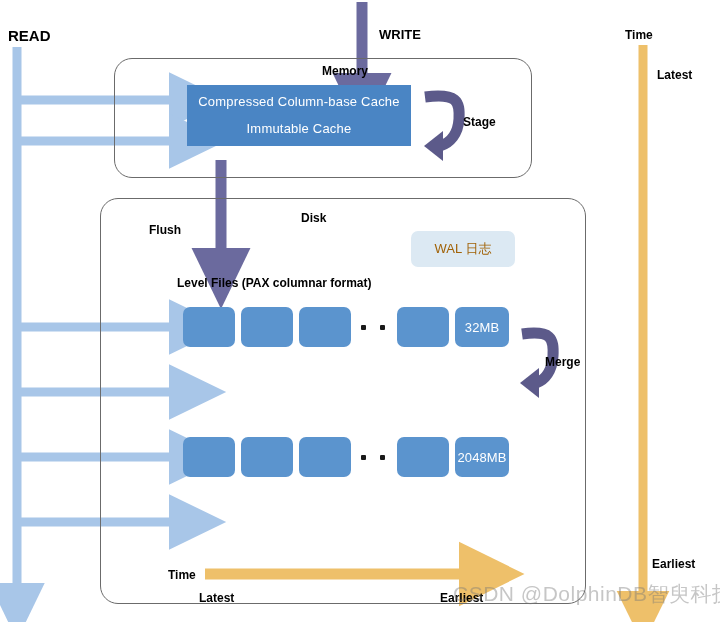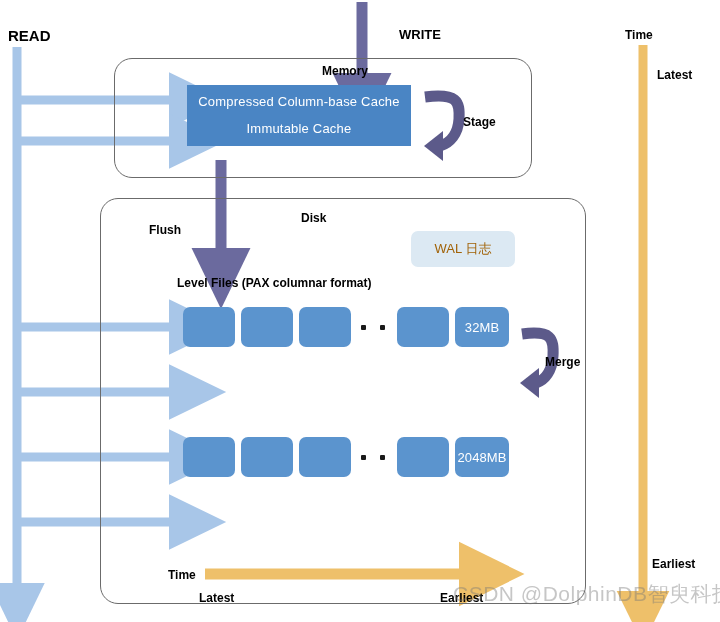--- a/index.html
+++ b/index.html
@@ -26,21 +26,21 @@
   
   .lbl {
     position: absolute;
     font-family: "Liberation Sans", sans-serif;
     font-weight: bold;
     color: #000000;
     white-space: nowrap;
     line-height: 1;
   }
   .lbl-read   { left: 8px;  top: 28px;  font-size: 15px; }
-  .lbl-write  { left: 379px; top: 28px; font-size: 13px; margin-left: 20px; }
+  .lbl-write  { left: 379px; top: 28px; font-size: 13px; }
   .lbl-memory { left: 274px; top: 65px; font-size: 12px; padding-left: 48px; }
   .lbl-stage  { left: 463px; top: 116px; font-size: 12px; }
   .lbl-flush  { left: 149px; top: 224px; font-size: 12px; }
   .lbl-disk   { left: 301px; top: 212px; font-size: 12px; }
   .lbl-level  { left: 177px; top: 277px; font-size: 12px; }
   .lbl-merge  { left: 545px; top: 356px; font-size: 12px; }
   .lbl-btime  { left: 168px; top: 569px; font-size: 12px; }
   .lbl-blatest{ left: 199px; top: 592px; font-size: 12px; }
   .lbl-bearly { left: 440px; top: 592px; font-size: 12px; }
   .lbl-rtime  { left: 625px; top: 29px;  font-size: 12px; }

